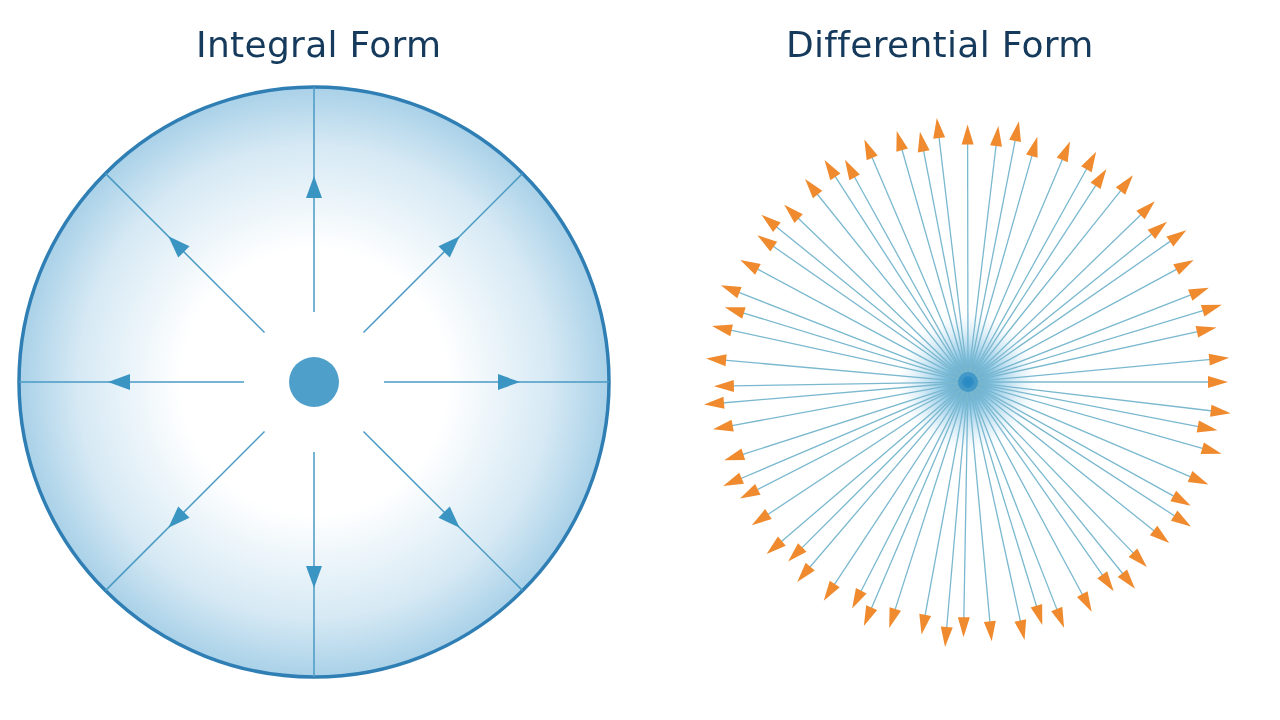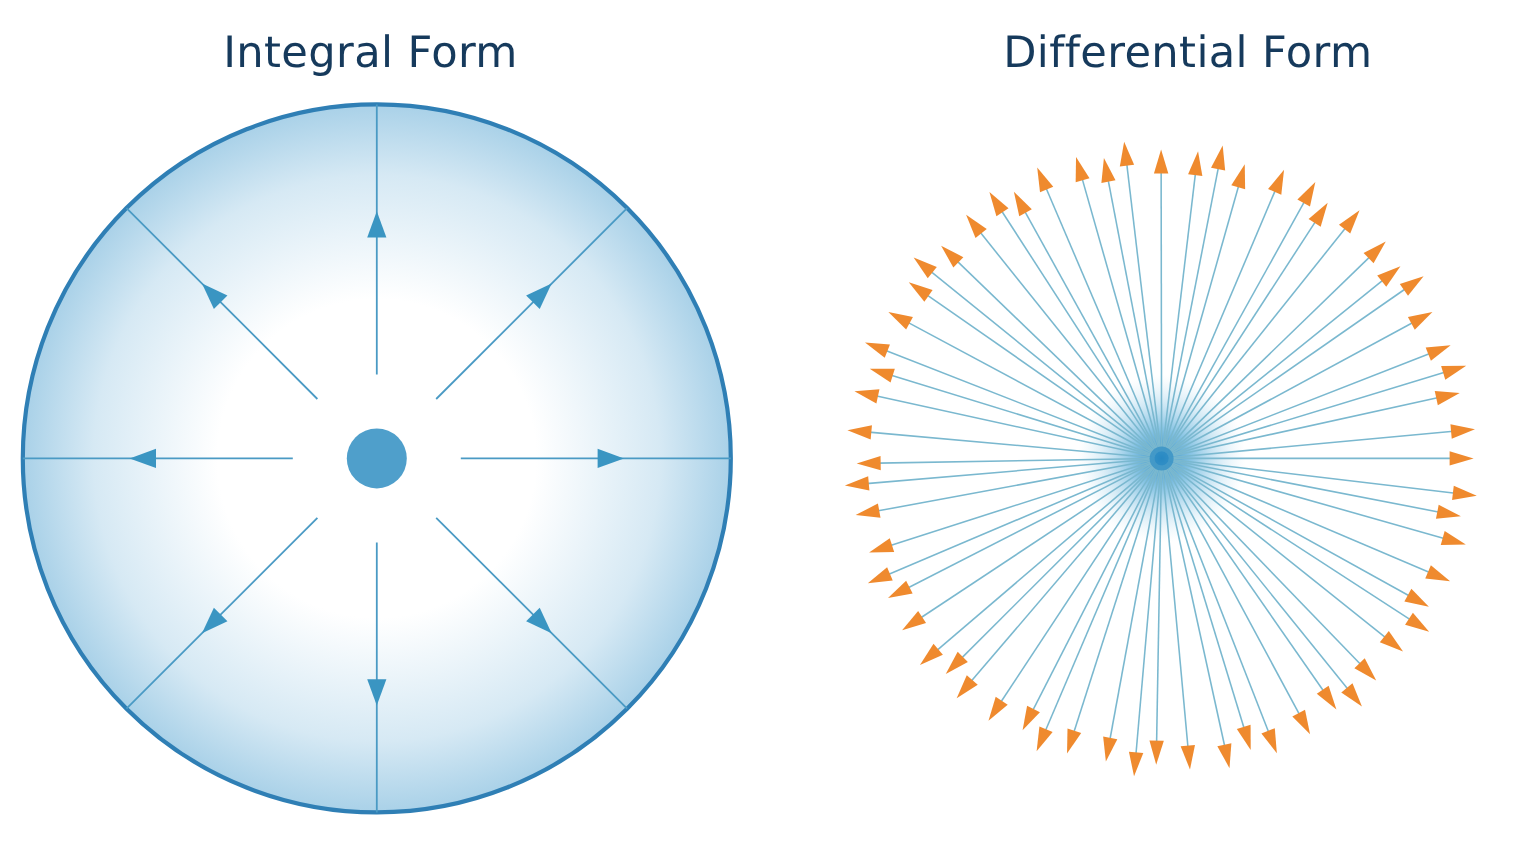--- a/index.html
+++ b/index.html
@@ -1,19 +1,19 @@
 <!DOCTYPE html>
 <html><head>
 <meta charset="utf-8">
 <style>
   html, body { margin: 0; padding: 0; background: #ffffff; }
   body { width: 1280px; height: 720px; position: relative; overflow: hidden; font-family: "DejaVu Sans", sans-serif; }
   .title { position: absolute; top: 24px; font-size: 36px; color: #163a5c; letter-spacing: 0.3px; white-space: nowrap; }
-  #title-left { left: 186px; }
-  #title-right { left: 836px; }
+  #title-left { left: 196px; }
+  #title-right { left: 786px; }
   svg { position: absolute; left: 0; top: 0; }
 </style>
 </head>
 <body>
 
 <div class="title" id="title-left">Integral Form</div>
 <div class="title" id="title-right">Differential Form</div>
 
 <svg width="1280" height="720">
   <defs>

